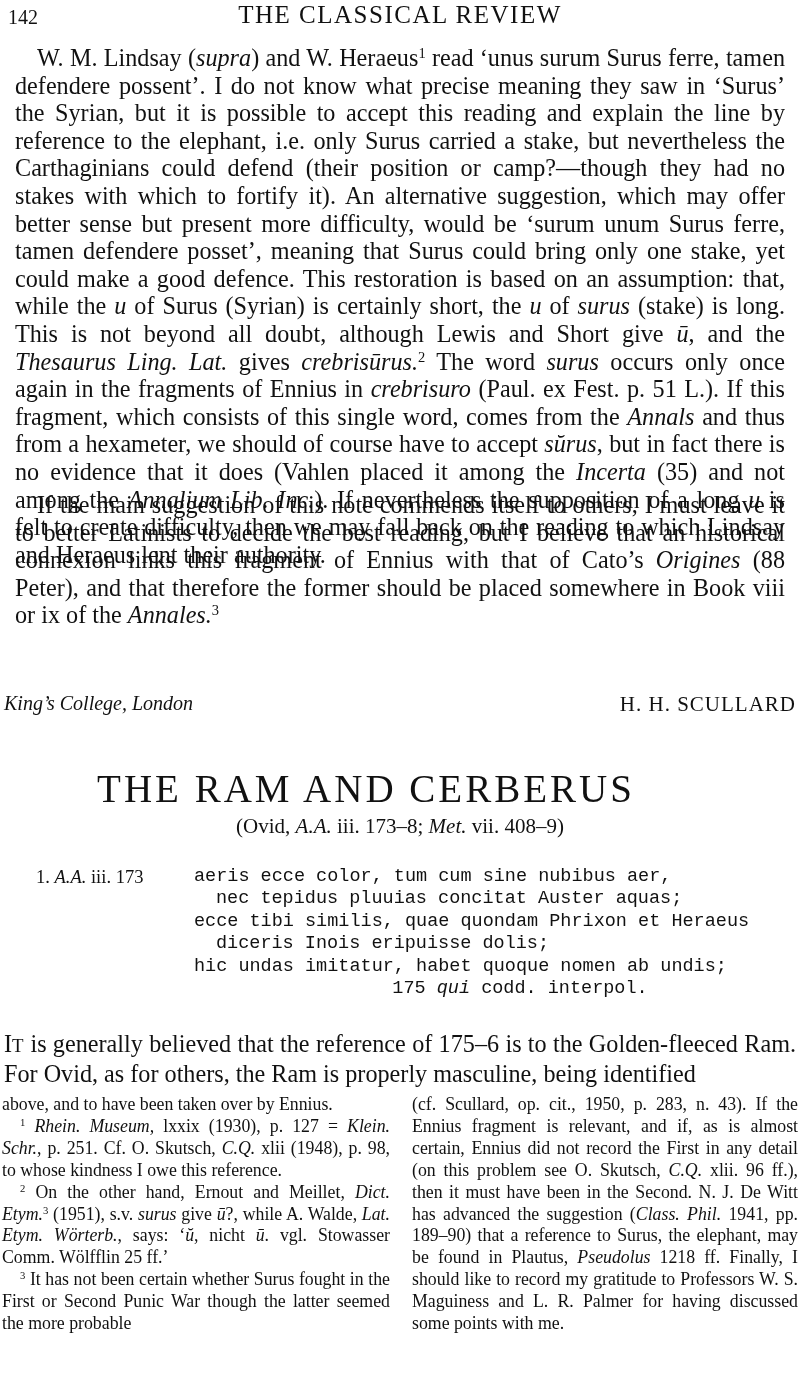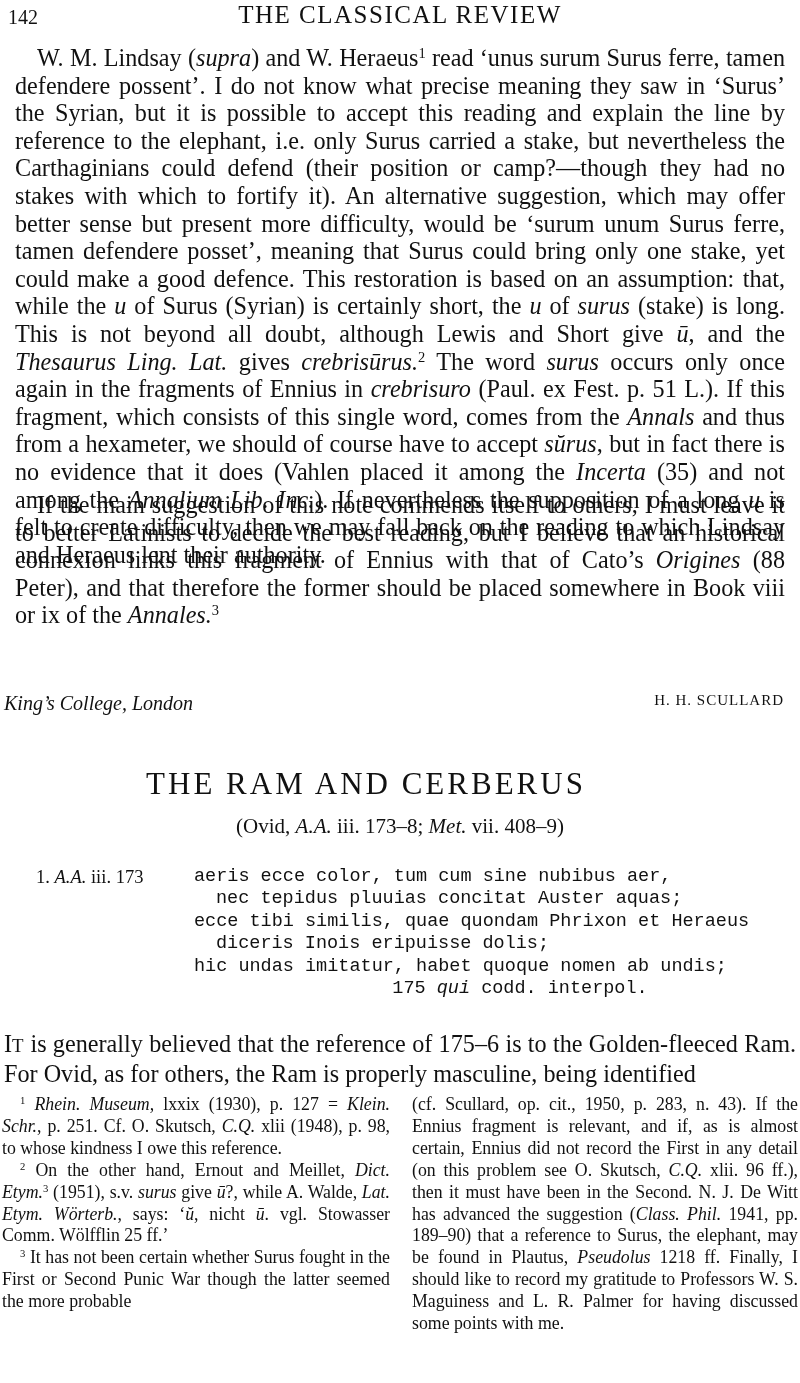--- a/index.html
+++ b/index.html
@@ -13,23 +13,23 @@
   .page-number { position: absolute; left: 2px; top: 6px; font-size: 20px; }
   .running-head { position: absolute; left: 0; right: 0; top: 0; text-align: center;
     font-size: 25px; letter-spacing: 1.5px; line-height: 30px; }
   .body-text { position: absolute; left: 4px; width: 792px; font-size: 24.2px;
     line-height: 27.6px; text-align: justify; }
   .body-text p { margin: 11px; text-indent: 22px; }
   #para1 { top: 33px; }
   #para2 { top: 480px; }
   .signature { position: absolute; top: 692px; left: 4px; right: 4px; height: 28px; font-size: 20px; }
   .affiliation { position: absolute; left: 0; font-style: italic; }
-  .author { position: absolute; right: 12px; letter-spacing: 1px; font-size: 15px; text-align: center; }
+  .author { position: absolute; right: 0; letter-spacing: 1px; font-size: 21px; text-align: center; }
   .article-title { position: absolute; top: 766px; left: 0; width: 732px; text-align: center;
-    font-size: 31px; letter-spacing: 3px; }
+    font-size: 39px; letter-spacing: 3px; }
   .article-subtitle { position: absolute; top: 814px; left: 0; width: 800px; text-align: center;
     font-size: 21px; }
   .quote { position: absolute; top: 866px; left: 36px; font-size: 18.5px; line-height: 22.4px; }
   .quote-ref { position: absolute; left: 0; top: 0; width: 170px; }
   .quote-lines { position: absolute; left: 158px; top: 0; width: 600px; }
   .quote-line { white-space: nowrap; font-family: Liberation Mono, monospace; }
   .quote-line.indent { padding-left: 22px; }
   .quote-line.note { padding-left: 52px; text-align: center; }
   .lead { position: absolute; top: 1030px; left: 4px; width: 792px; font-size: 24.2px;
     line-height: 27.6px; text-align: justify; }
@@ -80,20 +80,21 @@
       <div class="quote-line">hic undas imitatur, habet quoque nomen ab undis;</div>
       <div class="quote-line note"><span>175 </span><i>qui</i><span> codd. interpol.</span></div>
     </div>
   </div>
 
   <div class="lead">
     <p><span>I</span><span class="smallcap">T</span><span> is generally believed that the reference of 175–6 is to the Golden-fleeced Ram. For Ovid, as for others, the Ram is properly masculine, being identified</span></p>
   </div>
 
   <div class="col" id="col-left">
+      <p class=""><span>above, and to have been taken over by Ennius.</span></p>
       <p class="fn"><sup>1</sup><span> </span><i>Rhein. Museum,</i><span> lxxix (1930), p. 127 = </span><i>Klein. Schr.</i><span>, p. 251. Cf. O. Skutsch, </span><i>C.Q.</i><span> xlii (1948), p. 98, to whose kindness I owe this reference.</span></p>
       <p class="fn"><sup>2</sup><span> On the other hand, Ernout and Meillet, </span><i>Dict. Etym.</i><sup>3</sup><span> (1951), s.v. </span><i>surus</i><span> give </span><i>ū</i><span>?, while A. Walde, </span><i>Lat. Etym. Wörterb.</i><span>, says: ‘</span><i>ŭ</i><span>, nicht </span><i>ū</i><span>. vgl. Stowasser Comm. Wölfflin 25 ff.’</span></p>
       <p class="fn"><sup>3</sup><span> It has not been certain whether Surus fought in the First or Second Punic War though the latter seemed the more probable</span></p>
     </div>
   <div class="col" id="col-right">
       <p class=""><span>(cf. Scullard, op. cit., 1950, p. 283, n. 43). If the Ennius fragment is relevant, and if, as is almost certain, Ennius did not record the First in any detail (on this problem see O. Skutsch, </span><i>C.Q.</i><span> xlii. 96 ff.), then it must have been in the Second. N. J. De Witt has advanced the suggestion (</span><i>Class. Phil.</i><span> 1941, pp. 189–90) that a reference to Surus, the elephant, may be found in Plautus, </span><i>Pseudolus</i><span> 1218 ff. Finally, I should like to record my gratitude to Professors W. S. Maguiness and L. R. Palmer for having discussed some points with me.</span></p>
     </div>
 
 </div>
 

